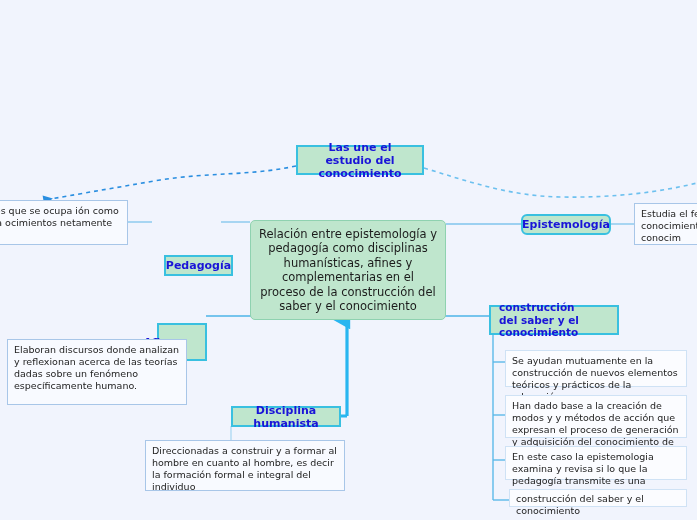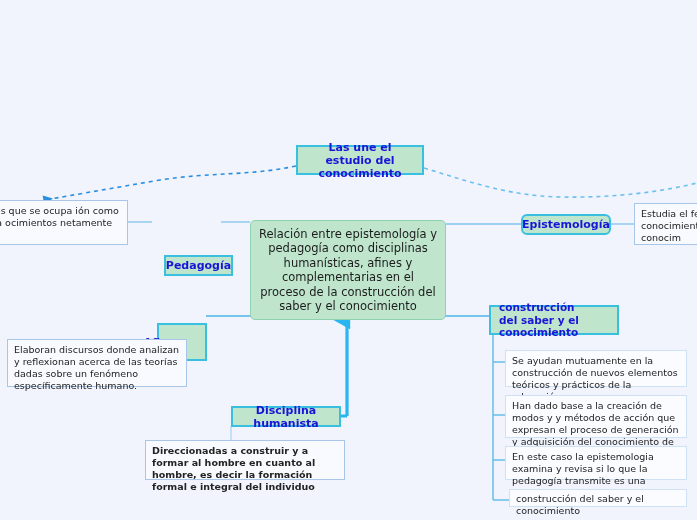--- a/index.html
+++ b/index.html
@@ -170,28 +170,28 @@
   <div class="topic" style="left:521px; top:214px; width:90px; height:21px;border-radius:6px;">
     <span>Epistemología</span>
   </div>
   <div class="note" style="left:634px; top:203px; width:118px; height:42px;">
     <span>Estudia el fenó conocimiento, no ese conocim</span>
   </div>
 
   <div class="topic" style="left:157px; top:323px; width:49px; height:38px;justify-content:flex-end;">
     <span>Afines</span>
   </div>
-  <div class="note" style="left:7px; top:339px; width:180px; height:48px;">
+  <div class="note" style="left:7px; top:339px; width:180px; height:66px;">
     <span>Elaboran discursos donde analizan y reflexionan acerca de las teorías  dadas sobre un fenómeno específicamente humano.</span>
   </div>
 
   <div class="topic" style="left:231px; top:406px; width:110px; height:21px;text-align:center;">
     <span>Disciplina humanista</span>
   </div>
-  <div class="note" style="left:145px; top:440px; width:200px; height:40px;font-weight:bold;">
+  <div class="note" style="left:145px; top:440px; width:200px; height:51px;">
     <span>Direccionadas a construir y a formar al hombre en cuanto al hombre, es decir la formación formal e integral del individuo</span>
   </div>
 
   <div class="topic left-align" style="left:489px; top:305px; width:130px; height:30px; font-size:10.5px; line-height:12.5px; padding-left:8px;">
     <span>construcción del saber y el conocimiento</span>
   </div>
 
   <div class="note soft" style="left:505px; top:350px; width:182px; height:37px;">
     <span>Se ayudan mutuamente en la construcción de nuevos elementos teóricos y prácticos de la educación.</span>
   </div>

